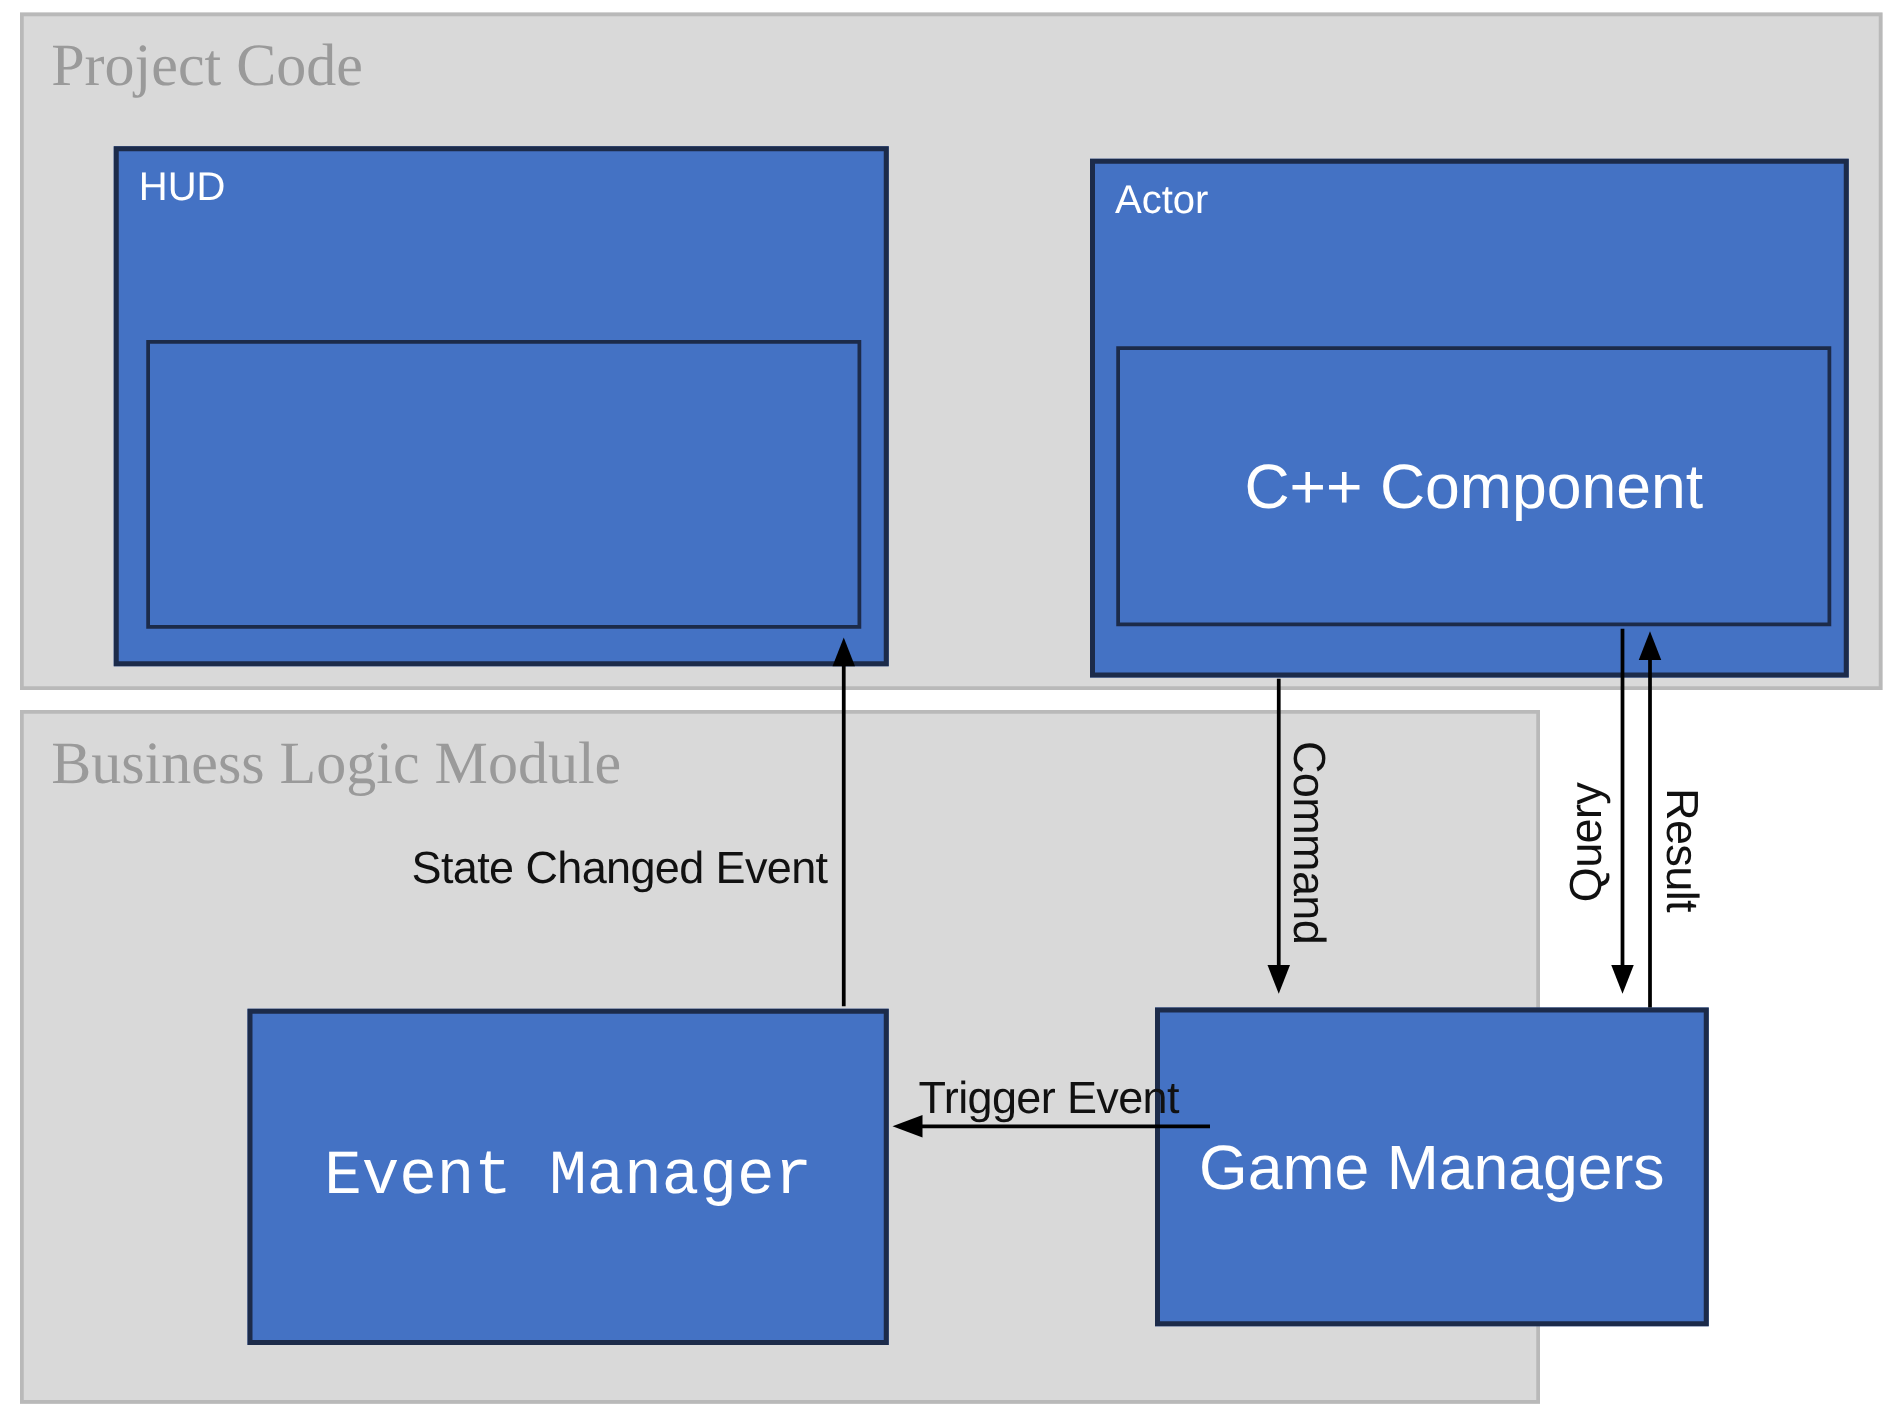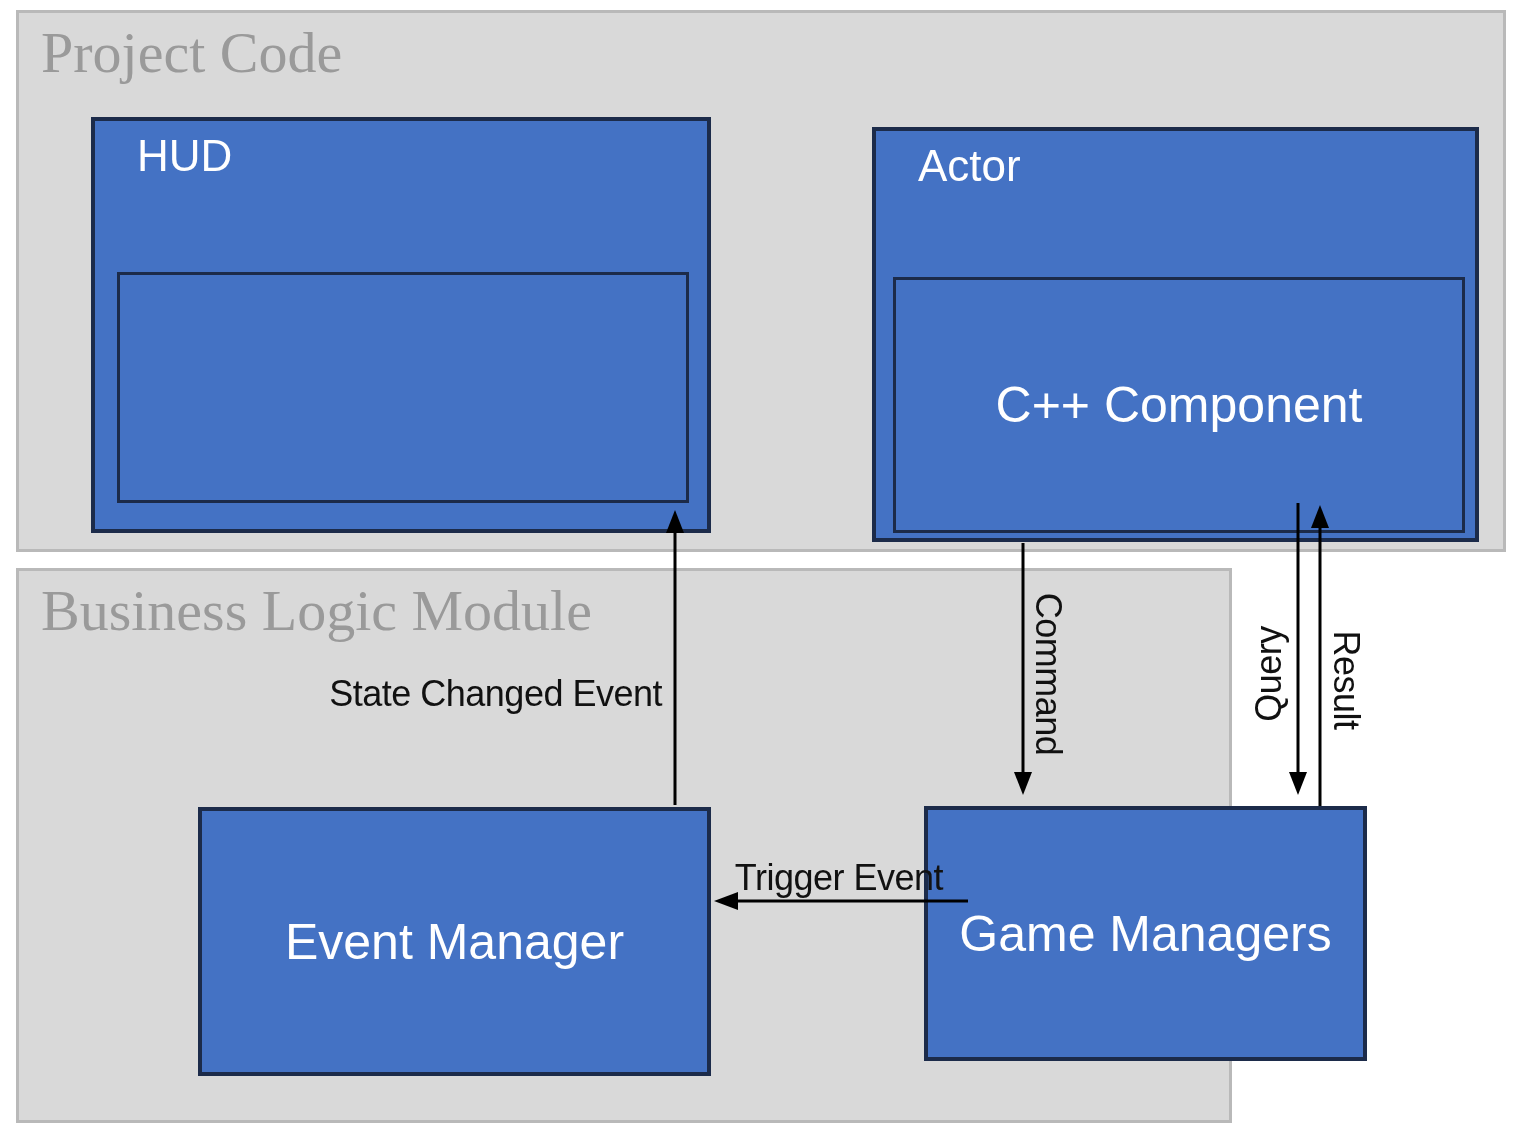--- a/index.html
+++ b/index.html
@@ -17,44 +17,44 @@
     border: 3px solid #b9b9b9;
     box-sizing: border-box;
   }
   #sec-project  { left: 16px; top: 10px;  width: 1490px; height: 542px; }
   #sec-business { left: 16px; top: 568px; width: 1216px; height: 555px; }
   .section-title {
     position: absolute;
     left: 22px;
     top: 0px;
     font-family: "Liberation Serif", serif;
-    font-size: 58px;
+    font-size: 48px;
     line-height: 80px;
     color: #9a9a9a;
     white-space: nowrap;
   }
   .bluebox {
     position: absolute;
     background: #4472c4;
     border: 4px solid #1c2b4a;
     box-sizing: border-box;
     color: #ffffff;
   }
   .bluebox.inner { border-width: 3px; }
   #box-hud           { left: 91px;  top: 117px; width: 620px; height: 416px; }
   #box-hud-child     { left: 117px; top: 272px; width: 572px; height: 231px; }
   #box-actor         { left: 872px; top: 127px; width: 607px; height: 415px; }
-  #box-cpp           { left: 893px; top: 277px; width: 572px; height: 256px; }
-  #box-event-manager { left: 198px; top: 807px; width: 513px; height: 269px; }
+  #box-cpp           { left: 893px; top: 277px; width: 572px; height: 224px; }
+  #box-event-manager { left: 198px; top: 807px; width: 513px; height: 269px; font-family: Liberation Mono, monospace; }
   #box-game-managers { left: 924px; top: 806px; width: 443px; height: 255px; }
   .corner-label {
     position: absolute;
-    left: 42px;
+    left: 16px;
     top: 10px;
-    font-size: 44px;
+    font-size: 32px;
     white-space: nowrap;
   }
   .center-label {
     position: absolute;
     inset: 0;
     display: flex;
     flex-direction: column;
     align-items: center;
     justify-content: center;
     text-align: center;

